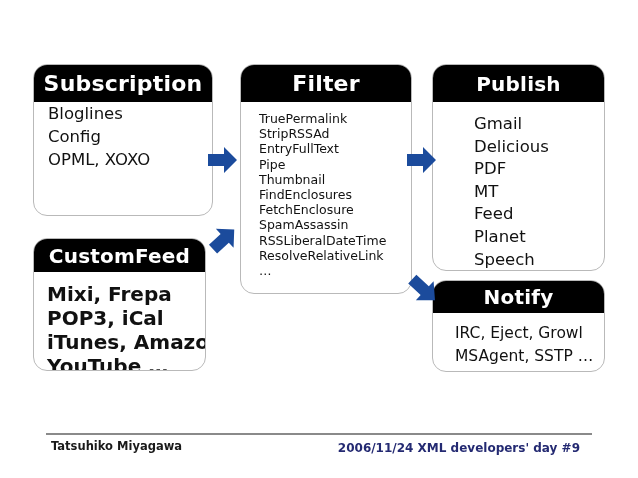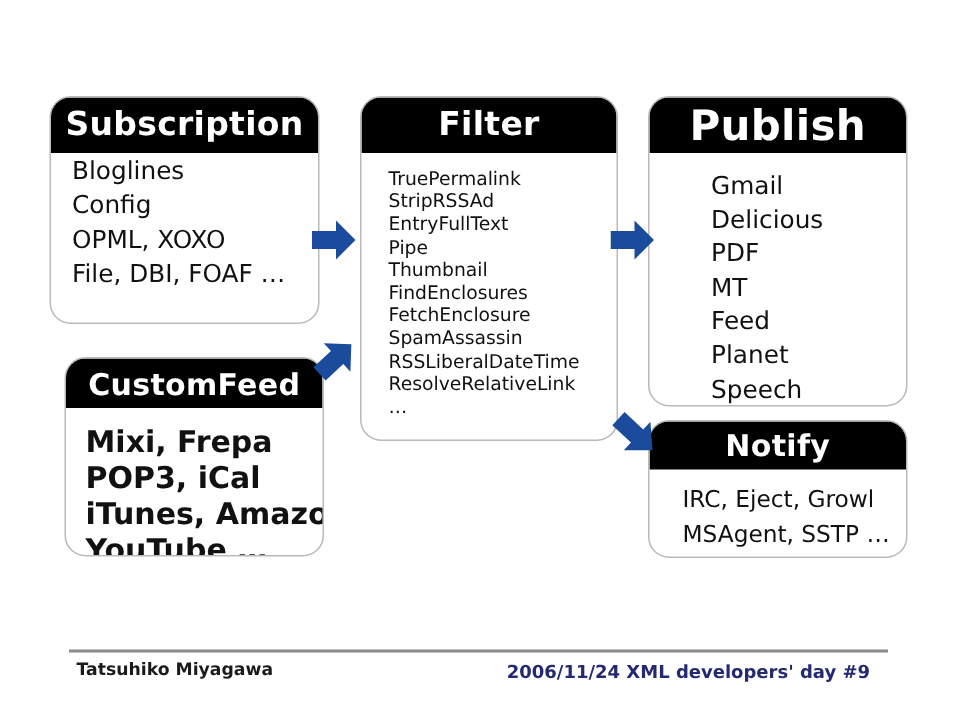--- a/index.html
+++ b/index.html
@@ -65,21 +65,21 @@
   #box-subscription .node-body {
     padding: 0 0 0 14px;
   }
   #box-subscription .item {
     font-size: 16.5px;
     line-height: 23px;
   }
 
   
   #box-customfeed {
-    left: 43px;  top: 238px;
+    left: 33px;  top: 238px;
     width: 173px; height: 133px;
   }
   #box-customfeed .node-header {
     height: 33px;
     font-size: 20px;
   }
   #box-customfeed .node-body {
     padding: 10px 0 0 13px;
   }
   #box-customfeed .item {
@@ -106,21 +106,21 @@
     line-height: 15.2px;
   }
 
   
   #box-publish {
     left: 432px;  top: 64px;
     width: 173px; height: 207px;
   }
   #box-publish .node-header {
     height: 37px;
-    font-size: 28px;
+    font-size: 20px;
   }
   #box-publish .node-body {
     padding: 11px 0 0 41px;
   }
   #box-publish .item {
     font-size: 16.5px;
     line-height: 22.6px;
   }
 
   
@@ -183,21 +183,20 @@
 <body>
 
 <div id="slide">
 
   <div class="node" id="box-subscription">
     <div class="node-header">Subscription</div>
     <div class="node-body">
       <div class="item">Bloglines</div>
       <div class="item">Config</div>
       <div class="item">OPML, XOXO</div>
-      <div class="item">File, DBI, FOAF …</div>
     </div>
   </div>
 
   <div class="node" id="box-customfeed">
     <div class="node-header">CustomFeed</div>
     <div class="node-body">
       <div class="item">Mixi, Frepa</div>
       <div class="item">POP3, iCal</div>
       <div class="item">iTunes, Amazon</div>
       <div class="item">YouTube …</div>

